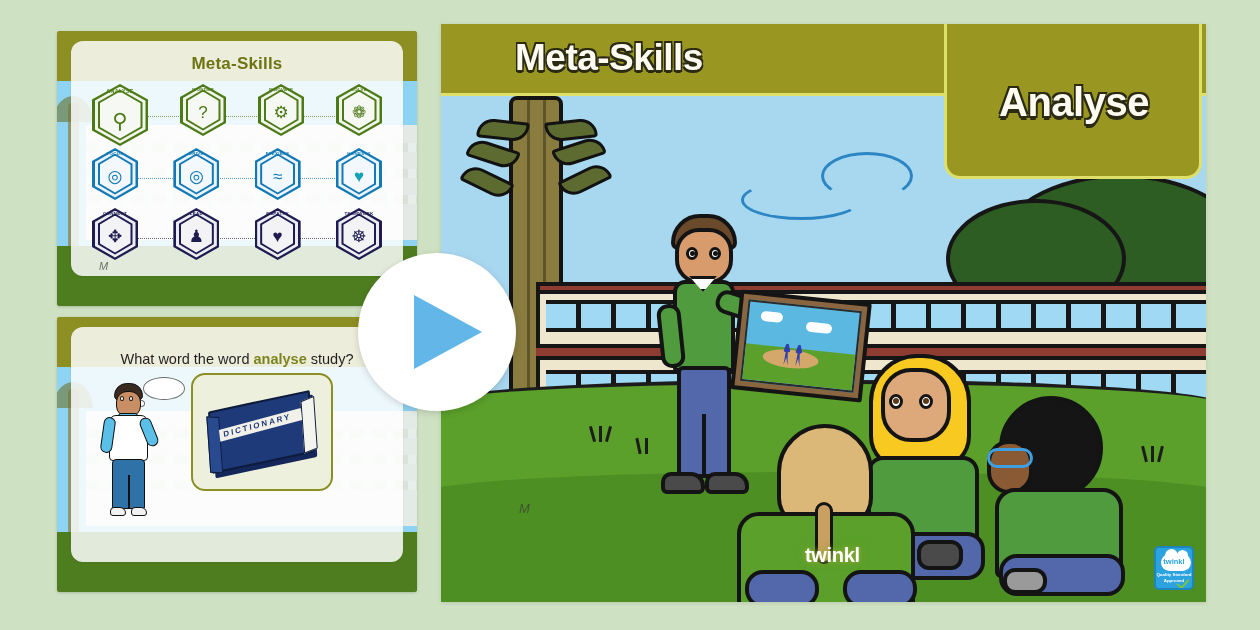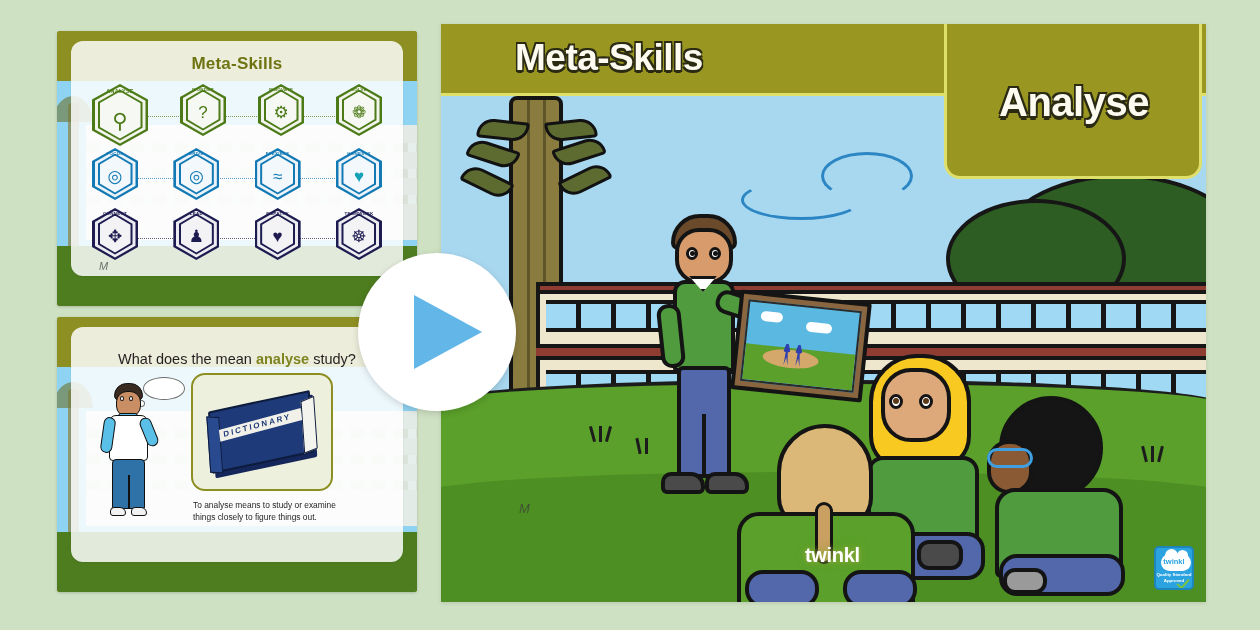--- a/index.html
+++ b/index.html
@@ -503,21 +503,21 @@
       <div class="bld-row" style="top:70px"></div>
     </div>
     <div class="palm-trunk"></div>
     <div class="palm-frond"></div>
     <div class="grass2"></div>
     <div class="grass"></div>
   </div>
 
   <div class="slide-card">
     <div class="s2-q">
-      <span>What does the mean </span><b>analyse</b><span> study?</span>
+      <span>What word the word </span><b>analyse</b><span> study?</span>
     </div>
 
     <div class="s2-body">
       <div class="kid-col">
         <div class="thought-bubble"></div>
         <div class="thought-dot1"></div>
         <div class="thought-dot2"></div>
         <div class="kid">
           <div class="kid-hair"></div>
           <div class="kid-face"></div>
@@ -536,21 +536,20 @@
 
       <div class="dict-col">
         <div class="dict-box">
           <div class="book">
             <div class="book-spine"></div>
             <div class="book-pages"></div>
             <div class="book-band"></div>
             <div class="book-text">DICTIONARY</div>
           </div>
         </div>
-        <div class="dict-caption">To analyse means to study or examine things closely to figure things out.</div>
       </div>
     </div>
   </div>
 </div>
 
 <div id="play-button">
   <div class="tri"></div>
 </div>
 
 <div id="main-scene">

